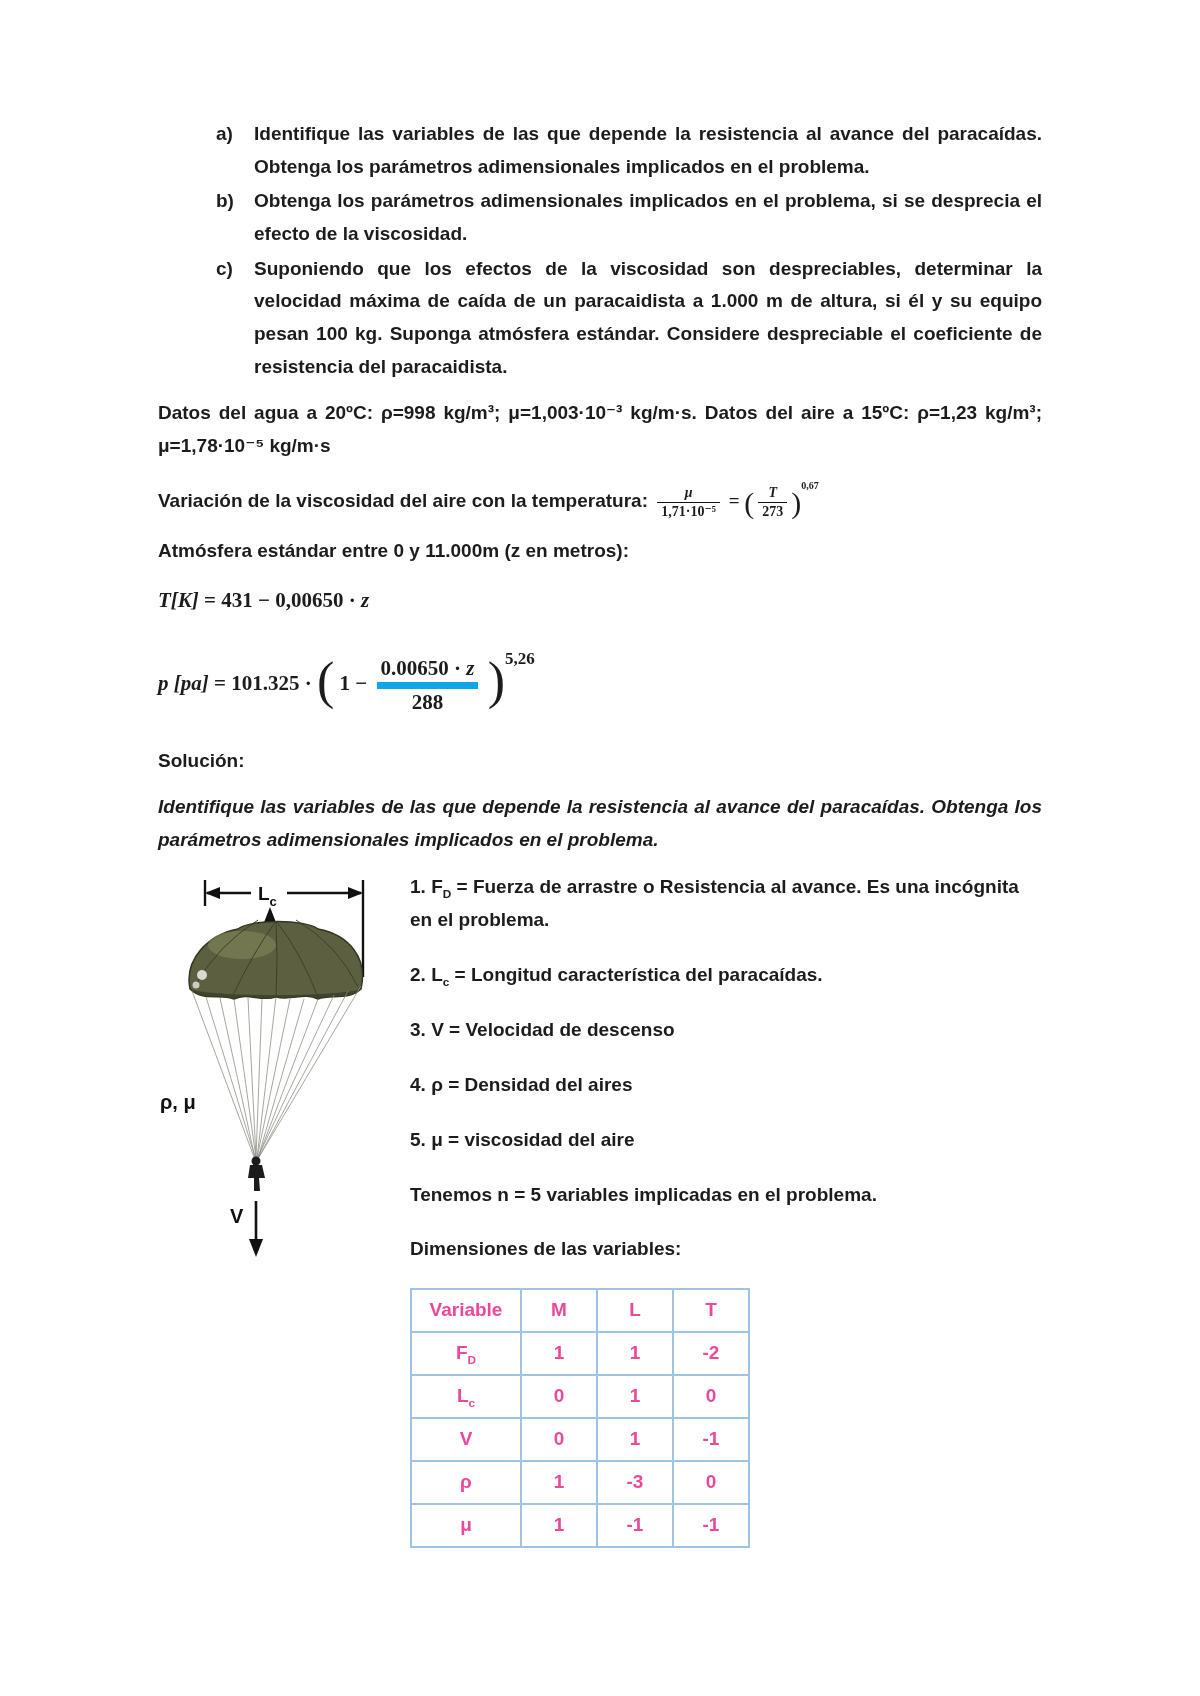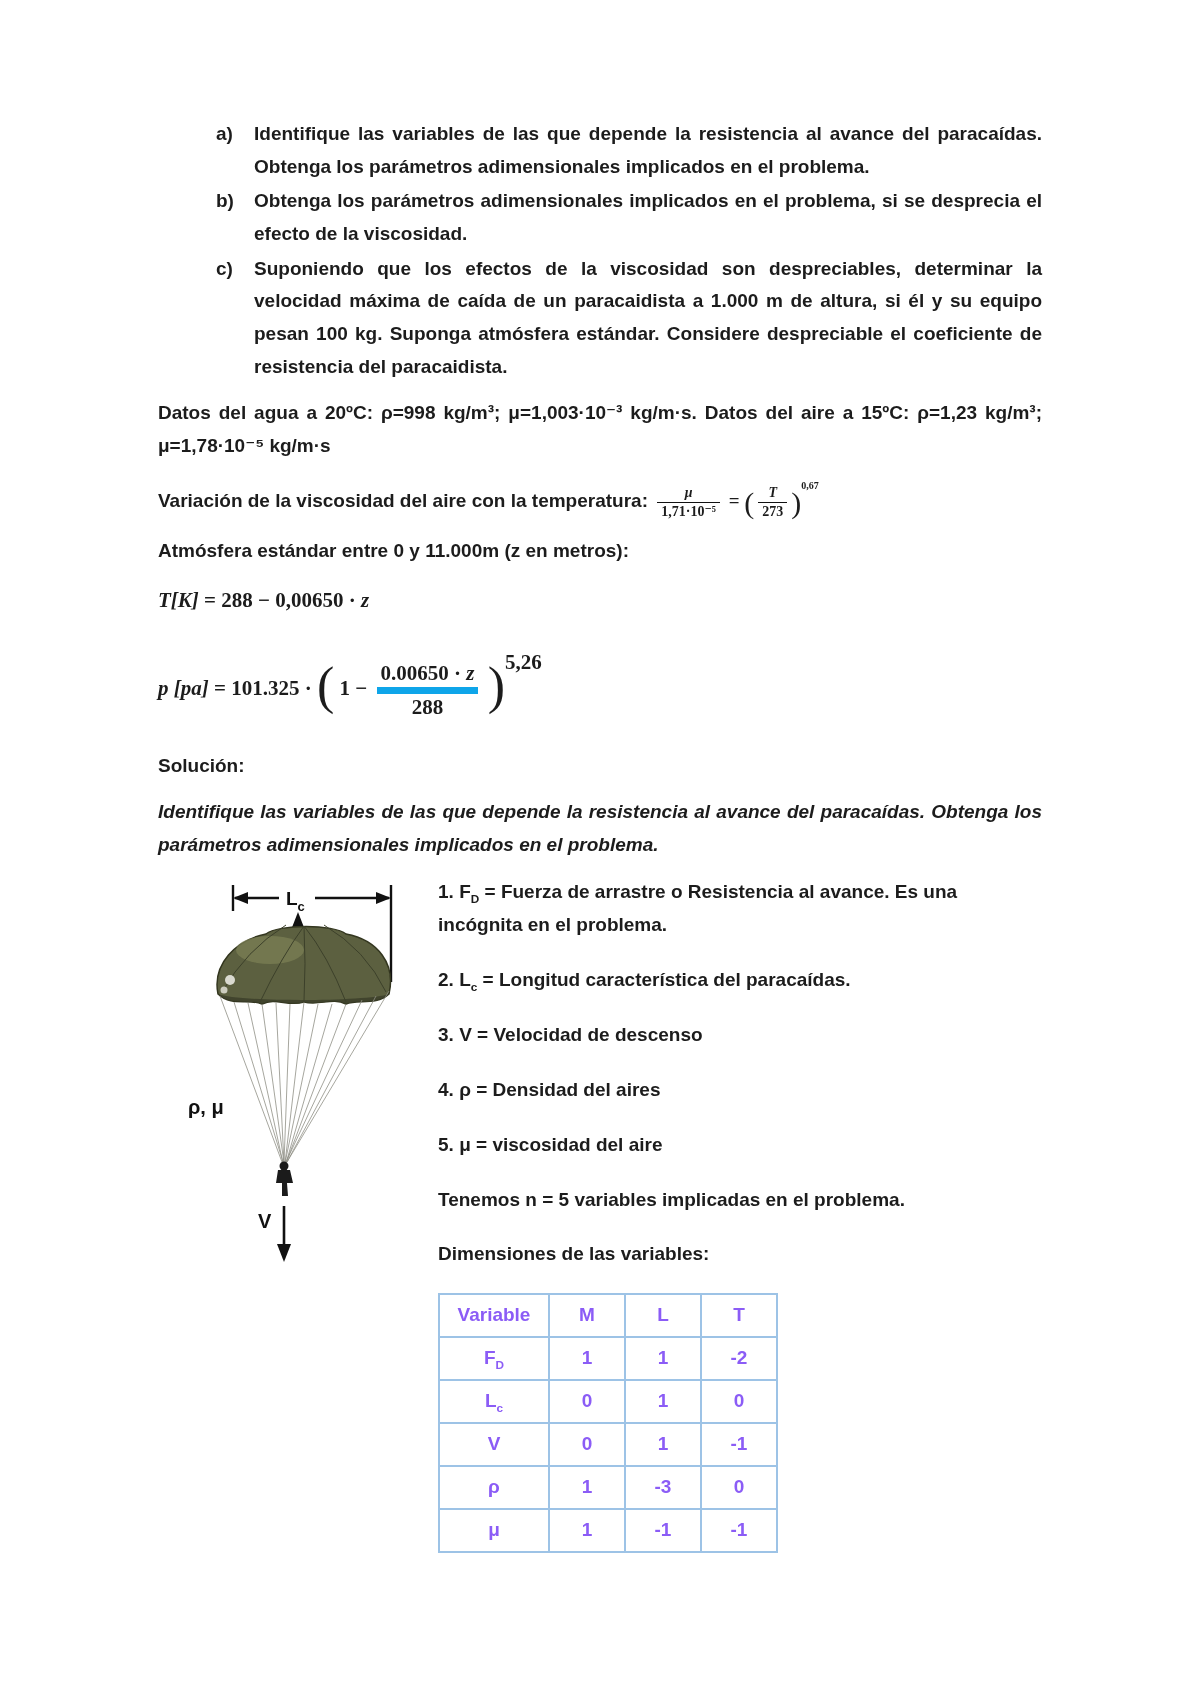--- a/index.html
+++ b/index.html
@@ -32,40 +32,40 @@
   .it { font-style:italic; }
   .frac { display:inline-block; vertical-align:middle; text-align:center; line-height:1.25; margin:0 4px; }
   .frac .num { display:block; border-bottom:7px solid #0ea5e9; padding:0 4px; }
   .frac .den { display:block; padding:0 4px; }
   .fsmall { font-size:14px; line-height:1.3; }
   .fsmall .num { border-bottom:1.5px solid #111; }
   .mparen { font-size:30px; font-weight:normal; vertical-align:middle; line-height:0; }
   .mexp { font-size:10px; vertical-align:18px; }
   .pformula { margin-top:10px; margin-bottom:30px; }
   .bigparen { font-size:52px; font-weight:normal; line-height:0; vertical-align:-8px; }
-  .bigexp { font-size:21px; vertical-align:26px; }
-
-  
-  .figure-row { display:flex; margin-top:12px;margin-left:28px; }
+  .bigexp { font-size:17px; vertical-align:26px; }
+
+  
+  .figure-row { display:flex; margin-top:12px; }
   .figure { flex:0 0 242px; }
   .col-right { flex:1; padding-left:10px; }
   .col-right p { margin:0 0 22px 0; }
   .var-list { margin:0 0 22px 0; }
   .var-item { margin:0 0 6px 0; }
   sub { font-size:0.62em; }
 
   
   .dim-table { border-collapse:collapse; margin-top:2px; }
   .dim-table th, .dim-table td {
     border:2px solid #9dc3e6;
     text-align:center;
     font-weight:bold;
     font-size:19px;
     padding:4px 8px;
-    color:#8b5cf6;
+    color:#ec4899;
   }
   .dim-table .c-var { width:92px; }
   .dim-table .c-dim { width:58px; }
 
   
   .fig-label { font-family:"Liberation Sans","DejaVu Sans",sans-serif; font-weight:bold; font-size:19px; fill:#111; }
   .fig-label-big { font-family:"Liberation Sans","DejaVu Sans",sans-serif; font-weight:bold; font-size:20px; fill:#111; }
 </style>
 </head>
 <body>
@@ -95,21 +95,21 @@
     <span class="math-inline">
       <span class="frac fsmall"><span class="num it">μ</span><span class="den">1,71·10⁻⁵</span></span>
       <span>=</span>
       <span class="mparen">(</span><span class="frac fsmall"><span class="num it">T</span><span class="den">273</span></span><span class="mparen">)</span><sup class="mexp">0,67</sup>
     </span>
   </p>
 
   <p>Atmósfera estándar entre 0 y 11.000m (z en metros):</p>
 
   <p class="math-line">
-    <span class="it">T[K]</span><span> = 288  − 0,00650 · </span><span class="it">z</span>
+    <span class="it">T[K]</span><span> = 431  − 0,00650 · </span><span class="it">z</span>
   </p>
 
   <p class="math-line pformula">
     <span class="it">p [pa]</span><span> = 101.325 · </span><span class="bigparen">(</span>
     <span>1 −</span>
     <span class="frac"><span class="num"><span>0.00650 · </span><span class="it">z</span></span><span class="den">288</span></span>
     <span class="bigparen">)</span><sup class="bigexp">5,26</sup>
   </p>
 
   <p>Solución:</p>

